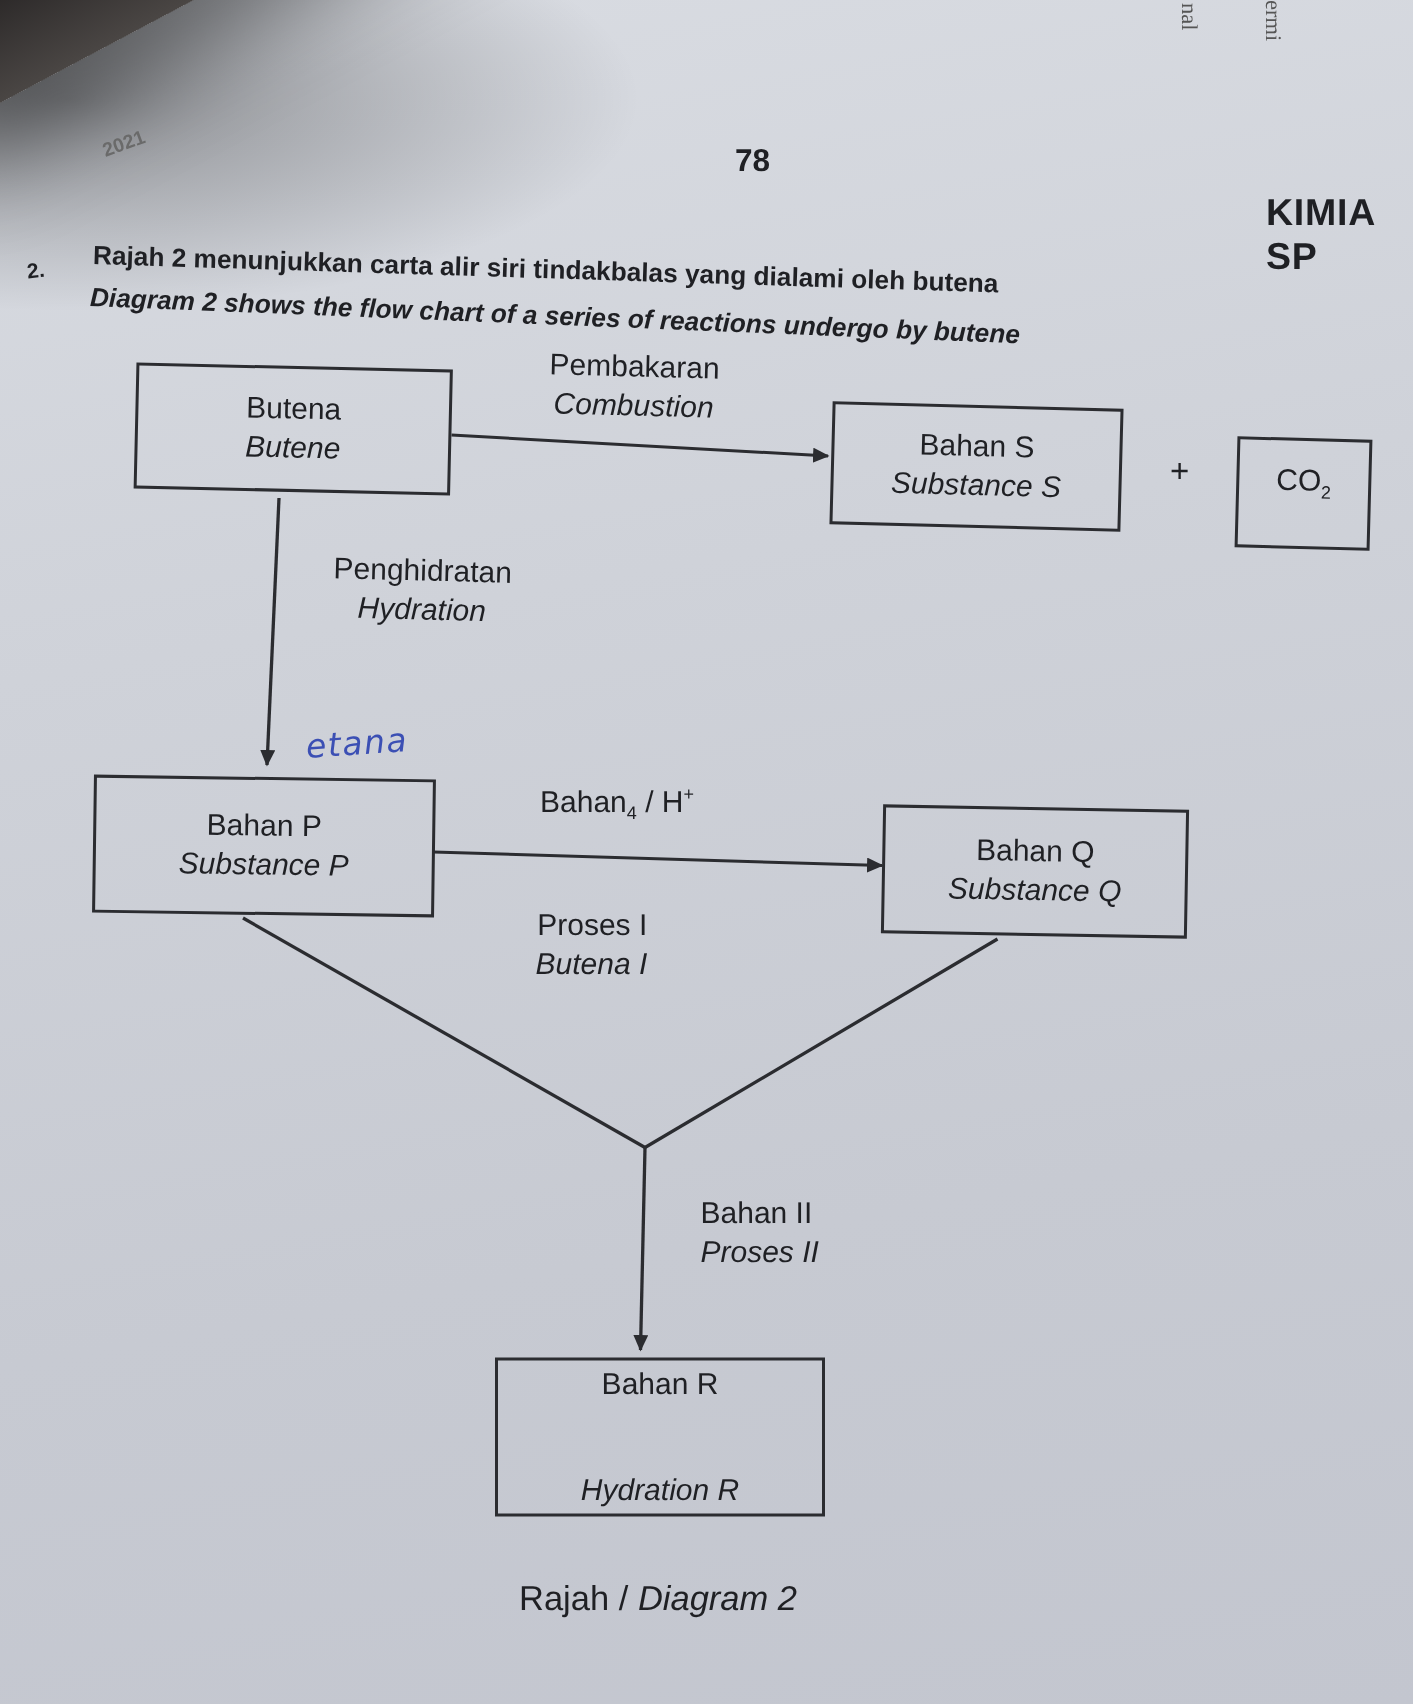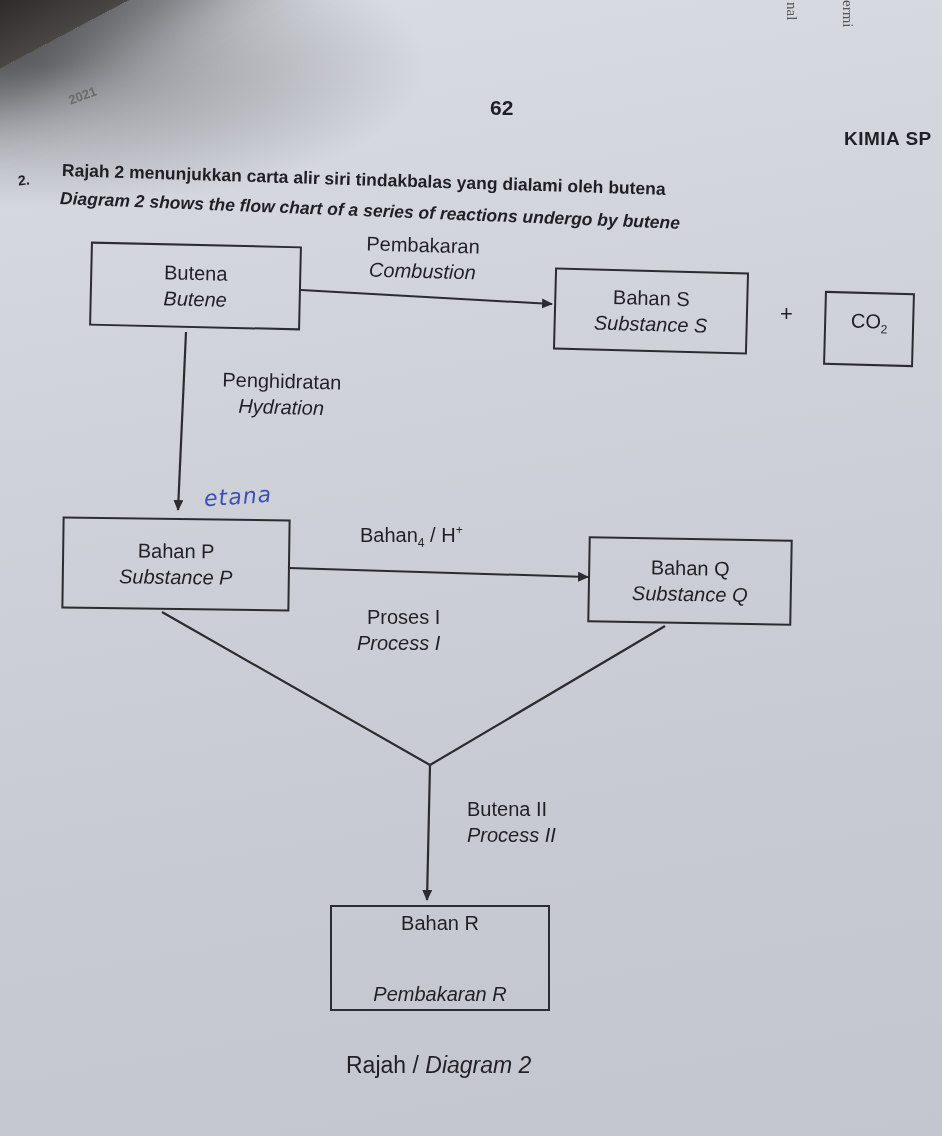--- a/index.html
+++ b/index.html
@@ -25,21 +25,21 @@
       transform: rotate(-28deg); transform-origin: left top;
     }
     .corner-shade {
       position: absolute; left: 0; top: 0; width: 460px; height: 220px;
       background: radial-gradient(ellipse at 10% 30%, rgba(0,0,0,0.35), rgba(0,0,0,0) 65%);
       pointer-events: none;
     }
     .abs { position: absolute; }
     .year { left: 68px; top: 88px; font-size: 13px; font-weight: bold; color: #6a6a6a; transform: rotate(-20deg); }
     .page-num { left: 490px; top: 96px; font-size: 21px; font-weight: bold; }
-    .subject { left: 844px; top: 128px; font-size: 19px; font-weight: bold; letter-spacing: 0.5px; }
+    .subject { left: 844px; top: 128px; font-size: 25px; font-weight: bold; letter-spacing: 0.5px; }
     .bleed { font-family: "Liberation Serif", serif; font-size: 15px; color: #555; transform: rotate(90deg); transform-origin: left top; }
     .q-num { left: 18px; top: 172px; font-size: 14px; font-weight: bold; transform: rotate(-6deg); }
     .q-ms { left: 62px; top: 160px; font-size: 17.5px; font-weight: bold; transform: rotate(1.8deg); transform-origin: left center; white-space: nowrap; }
     .q-en { left: 60px; top: 188px; font-size: 17.5px; font-weight: bold; font-style: italic; transform: rotate(2.3deg); transform-origin: left center; white-space: nowrap; }
 
     .box {
       position: absolute; border: 2px solid #2b2c30; box-sizing: border-box;
       display: flex; flex-direction: column; align-items: center; justify-content: center;
       font-size: 20px; line-height: 1.3; text-align: center;
     }
@@ -55,21 +55,21 @@
   </style>
 </head>
 <body>
 
 <div class="paper"></div>
 <div class="corner-shade"></div>
 <div class="shadow-book-edge"></div>
 <div class="shadow-book"></div>
 
 <div class="abs year">2021</div>
-<div class="abs page-num">62</div>
+<div class="abs page-num">78</div>
 <div class="abs subject">KIMIA SP</div>
 <div class="abs bleed" style="left:800px; top:2px;">nal</div>
 <div class="abs bleed" style="left:856px; top:0px;">ermi</div>
 
 <div class="abs q-num">2.</div>
 <div class="abs q-ms">Rajah 2 menunjukkan carta alir siri tindakbalas yang dialami oleh butena</div>
 <div class="abs q-en">Diagram 2 shows the flow chart of a series of reactions undergo by butene</div>
 
 <svg class="lines" width="942" height="1136">
   <defs>
@@ -127,28 +127,28 @@
   <span>Bahan</span><sub>4</sub><span> / H</span><sup>+</sup>
 </div>
 
 <div class="box" style="left:588px; top:538px; width:204px; height:86px; transform:rotate(1deg);">
   <span>Bahan Q</span>
   <span class="en">Substance Q</span>
 </div>
 
 <div class="lbl" style="left:357px; top:604px; text-align:right;">
   <span class="ms">Proses I</span>
-  <span class="en">Process I</span>
+  <span class="en">Butena I</span>
 </div>
 
 <div class="lbl" style="left:467px; top:796px; text-align:left;">
-  <span class="ms">Butena II</span>
-  <span class="en">Process II</span>
+  <span class="ms">Bahan II</span>
+  <span class="en">Proses II</span>
 </div>
 
 <div class="box" style="left:330px; top:905px; width:220px; height:106px;gap:45px;">
   <span>Bahan R</span>
-  <span class="en">Pembakaran R</span>
+  <span class="en">Hydration R</span>
 </div>
 
 <div class="abs caption">
   <span>Rajah / </span><span class="en">Diagram 2</span>
 </div>
 
 </body></html>

